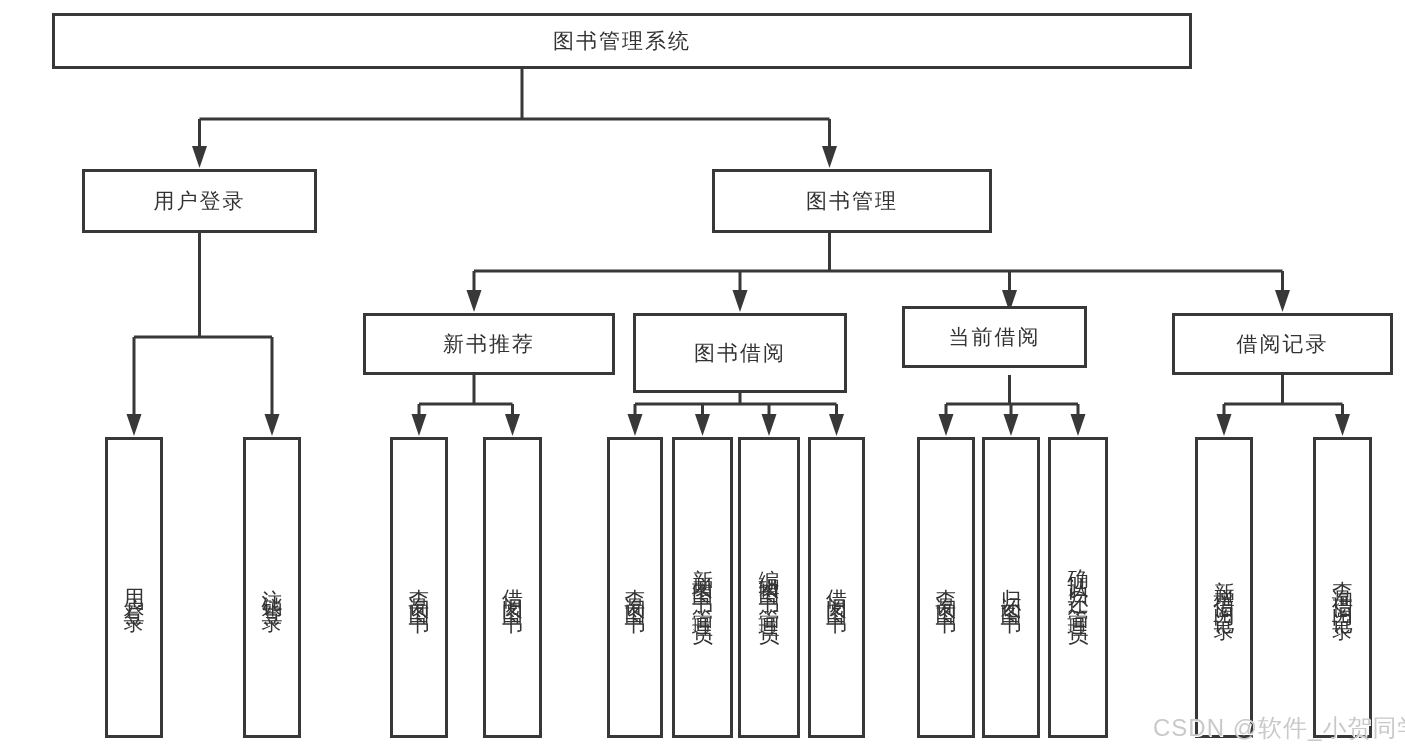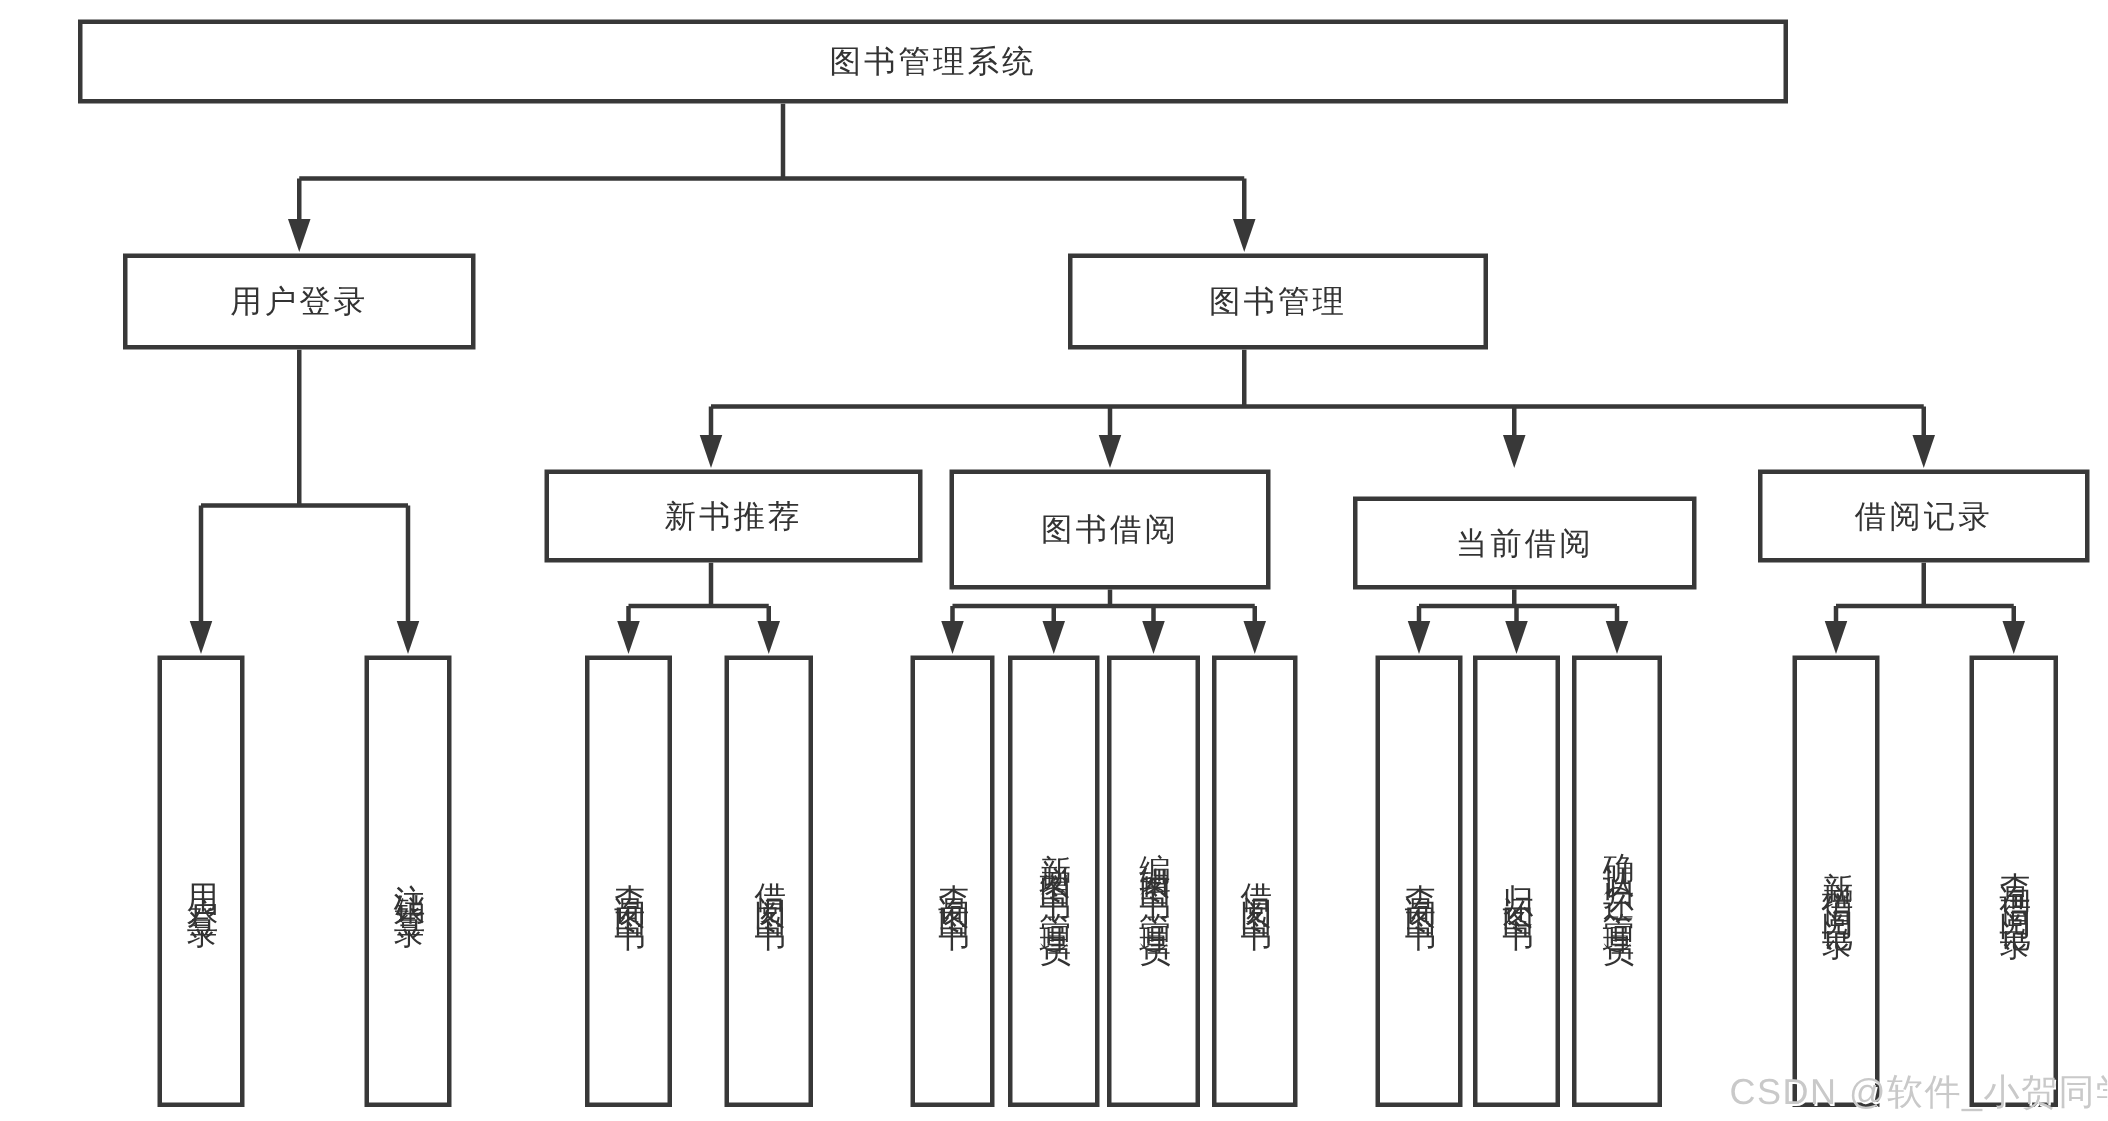--- a/index.html
+++ b/index.html
@@ -108,21 +108,21 @@
     <polygon points="1342.5,436 1335,414 1350,414"></polygon>
   </svg>
 
   <div class="node hbox" style="left:22px; top:13px; width:1140px; height:56px;margin-left:30px;">图书管理系统</div>
 
   <div class="node hbox" style="left:82px; top:169px; width:235px; height:64px;">用户登录</div>
   <div class="node hbox" style="left:712px; top:169px; width:280px; height:64px;">图书管理</div>
 
   <div class="node hbox" style="left:363px; top:313px; width:252px; height:62px;">新书推荐</div>
   <div class="node hbox" style="left:633px; top:313px; width:214px; height:80px;">图书借阅</div>
-  <div class="node hbox" style="left:902px; top:331px; width:229px; height:62px;">当前借阅</div>
+  <div class="node hbox" style="left:902px; top:306px; width:185px; height:62px;">当前借阅</div>
   <div class="node hbox" style="left:1172px; top:313px; width:221px; height:62px;">借阅记录</div>
 
   <div class="node vbox" style="left:105px; top:437px; width:58px; height:301px;">
     <span>用户登录</span>
   </div>
   <div class="node vbox" style="left:243px; top:437px; width:58px; height:301px;">
     <span>注销登录</span>
   </div>
 
   <div class="node vbox" style="left:390px; top:437px; width:58px; height:301px;">

